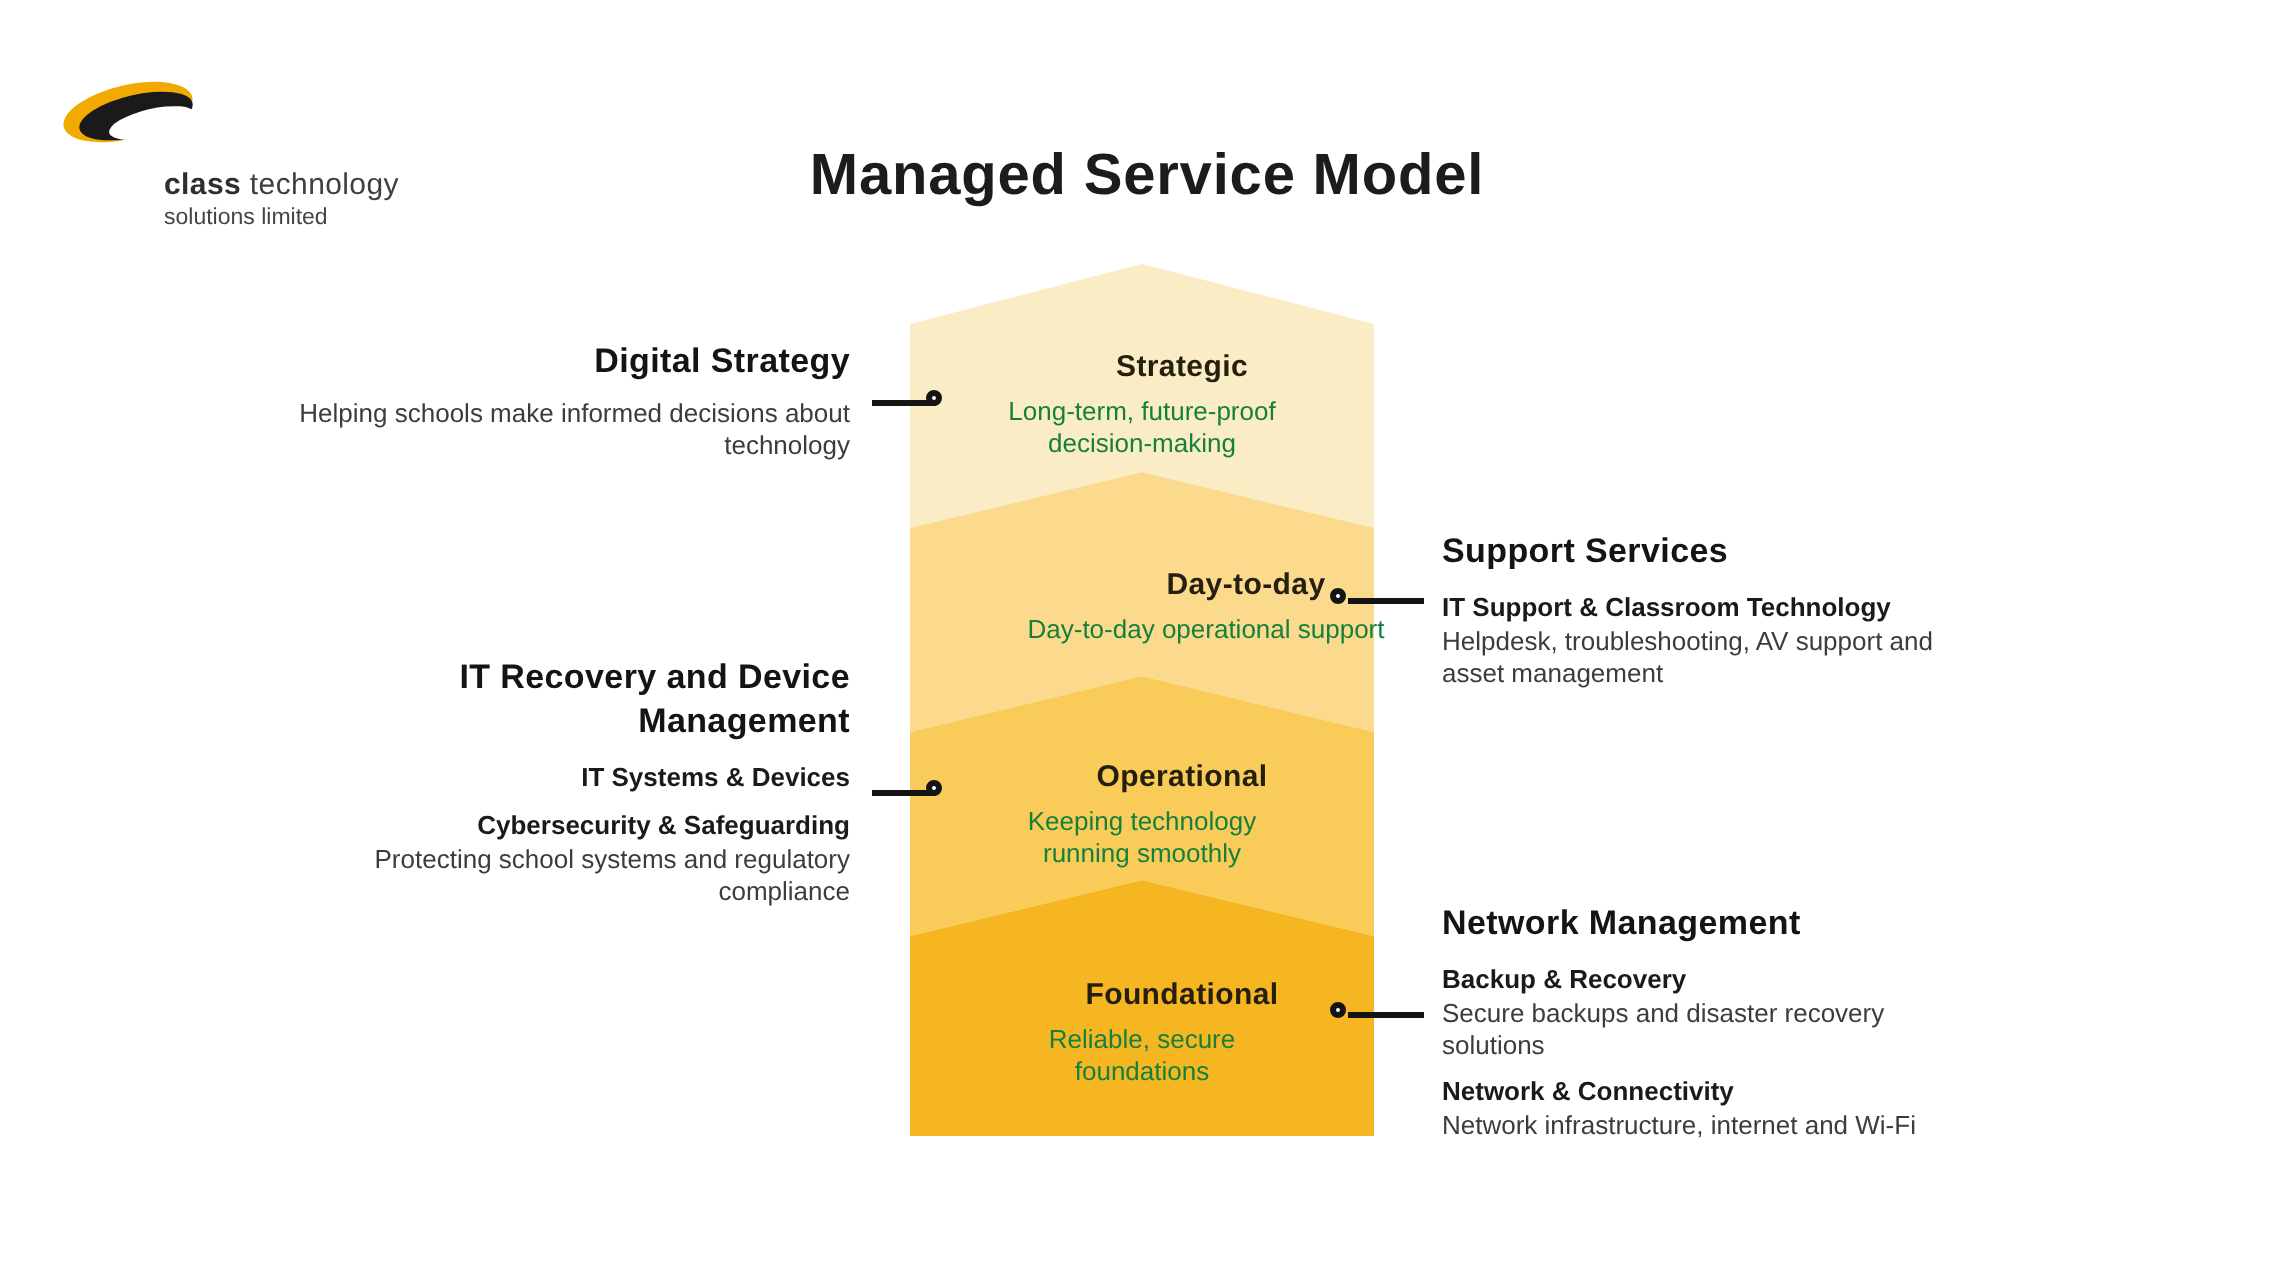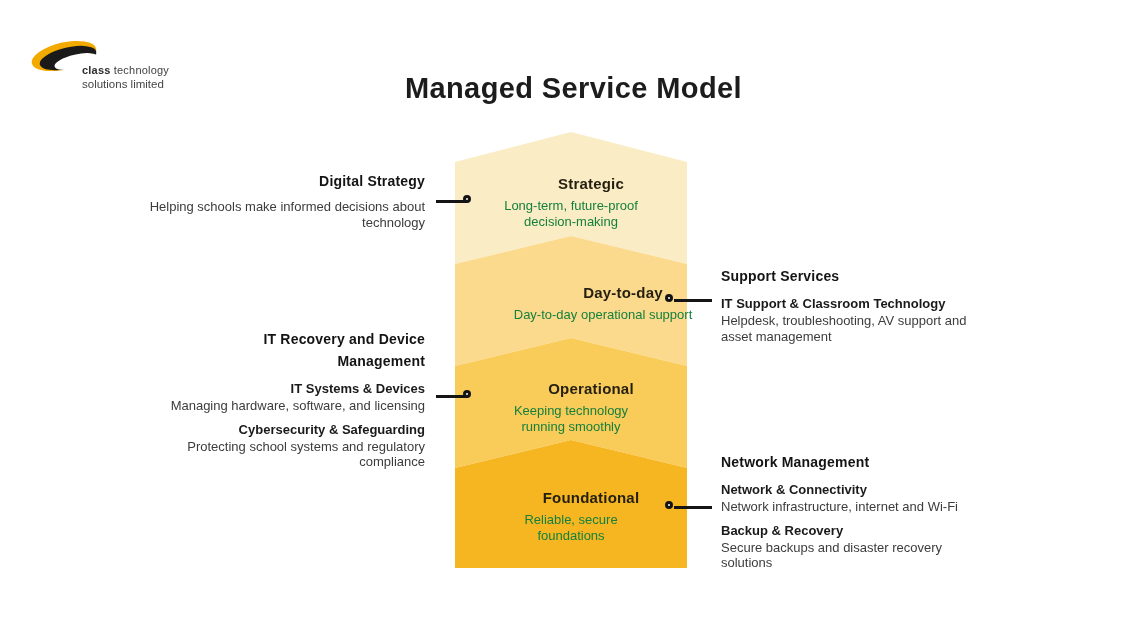--- a/index.html
+++ b/index.html
@@ -11,21 +11,21 @@
     background: #ffffff;
     font-family: "Liberation Sans", sans-serif;
     overflow: hidden;
     color: #1d1d1d;
   }
 
   
   .logo { position: absolute; left: 28px; top: 38px; width: 200px; }
   .logo-swoosh { position: absolute; left: 2px; top: 2px; }
   .logo-text { position: absolute; left: 54px; top: 26px; white-space: nowrap; }
-  .logo-name { font-size: 11px; color: #3f3f3f; letter-spacing: 0.2px; }
+  .logo-name { font-size: 15px; color: #3f3f3f; letter-spacing: 0.2px; margin-top: 20px; }
   .logo-name b { font-weight: bold; color: #2e2e2e; }
   .logo-sub { font-size: 11.5px; color: #454545; margin-top: 2px; }
 
   
   .page-title {
     position: absolute; left: 4px; right: 0; top: 72px;
     text-align: center; font-size: 29px; font-weight: bold;
     letter-spacing: 0.4px; color: #1c1c1c;
   }
 
@@ -54,21 +54,21 @@
   .cd-2 { left: 463px; top: 390px; }
   .cl-3 { left: 674px; top: 299px; width: 38px; }
   .cd-3 { left: 665px; top: 294px; }
   .cl-4 { left: 674px; top: 506px; width: 38px; }
   .cd-4 { left: 665px; top: 501px; }
 
   
   .ann { position: absolute; }
   .ann-left { text-align: right; right: 718px; width: 300px; }
   .ann-right { text-align: left; left: 721px; width: 292px; }
-  .ann h2 { font-size: 14px; font-weight: bold; color: #141414; line-height: 22px; letter-spacing: 0.2px; }
+  .ann h2 { font-size: 17px; font-weight: bold; color: #141414; line-height: 22px; letter-spacing: 0.2px; }
   .ann .item { margin-top: 9px; }
   .ann .item + .item { margin-top: 8px; }
   .ann .item strong { display: block; font-size: 13px; font-weight: bold; color: #1a1a1a; line-height: 16px; }
   .ann .item p { font-size: 13px; line-height: 15.5px; color: #3c3c3c; margin-top: 1px; }
   .ann-l1 { top: 170px; }
   .ann-l1 .item { margin-top: 7px; }
   .ann-l2 { top: 328px; }
   .ann-l2 h2 { margin-bottom: 3px; }
   .ann-r1 { top: 265px; }
   .ann-r2 { top: 451px; }
@@ -130,41 +130,40 @@
     <h2>Digital Strategy</h2>
     <div class="item">
       <p>Helping schools make informed decisions about technology</p>
     </div>
   </div>
 
   <div class="ann ann-left ann-l2">
     <h2 style="max-width:215px;margin-left:auto;">IT Recovery and Device Management</h2>
     <div class="item">
       <strong>IT Systems &amp; Devices</strong>
-      <p>Managing hardware, software, and licensing</p>
     </div>
     <div class="item">
       <strong>Cybersecurity &amp; Safeguarding</strong>
       <p style="max-width:262px;margin-left:auto;">Protecting school systems and regulatory compliance</p>
     </div>
   </div>
 
   <div class="ann ann-right ann-r1">
     <h2>Support Services</h2>
     <div class="item">
       <strong>IT Support &amp; Classroom Technology</strong>
       <p style="max-width:268px;">Helpdesk, troubleshooting, AV support and asset management</p>
     </div>
   </div>
 
   <div class="ann ann-right ann-r2">
     <h2>Network Management</h2>
     <div class="item">
+      <strong>Backup &amp; Recovery</strong>
+      <p style="max-width:240px;">Secure backups and disaster recovery solutions</p>
+    </div>
+    <div class="item">
       <strong>Network &amp; Connectivity</strong>
       <p>Network infrastructure, internet and Wi-Fi</p>
-    </div>
-    <div class="item">
-      <strong>Backup &amp; Recovery</strong>
-      <p style="max-width:240px;">Secure backups and disaster recovery solutions</p>
     </div>
   </div>
 
 </div>
 
 </body></html>

